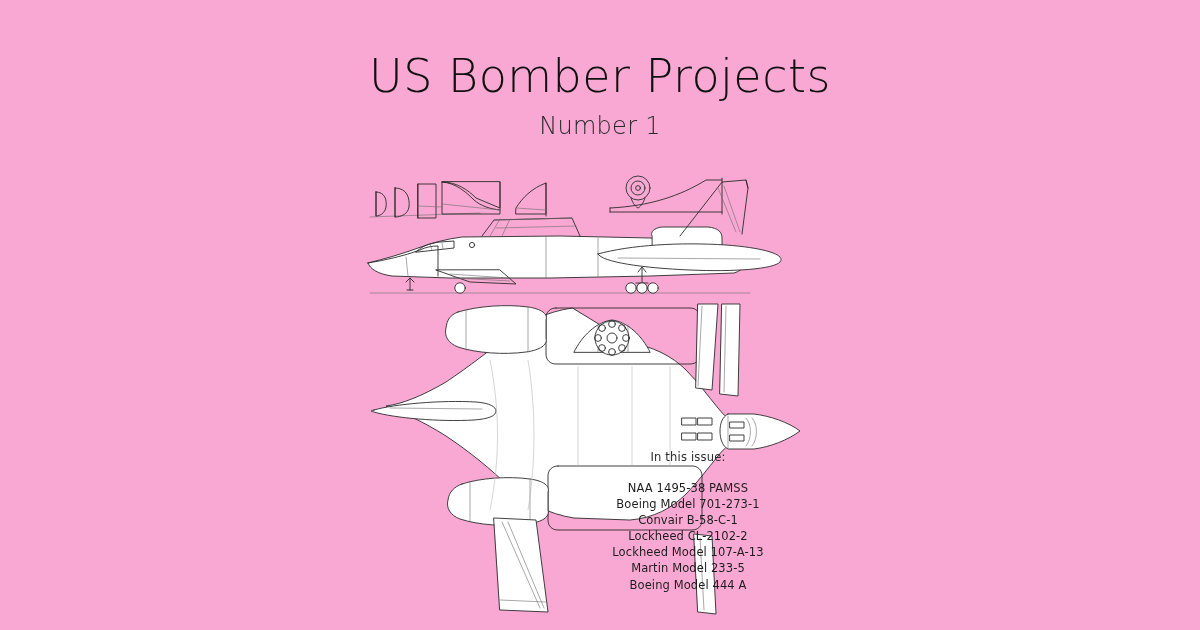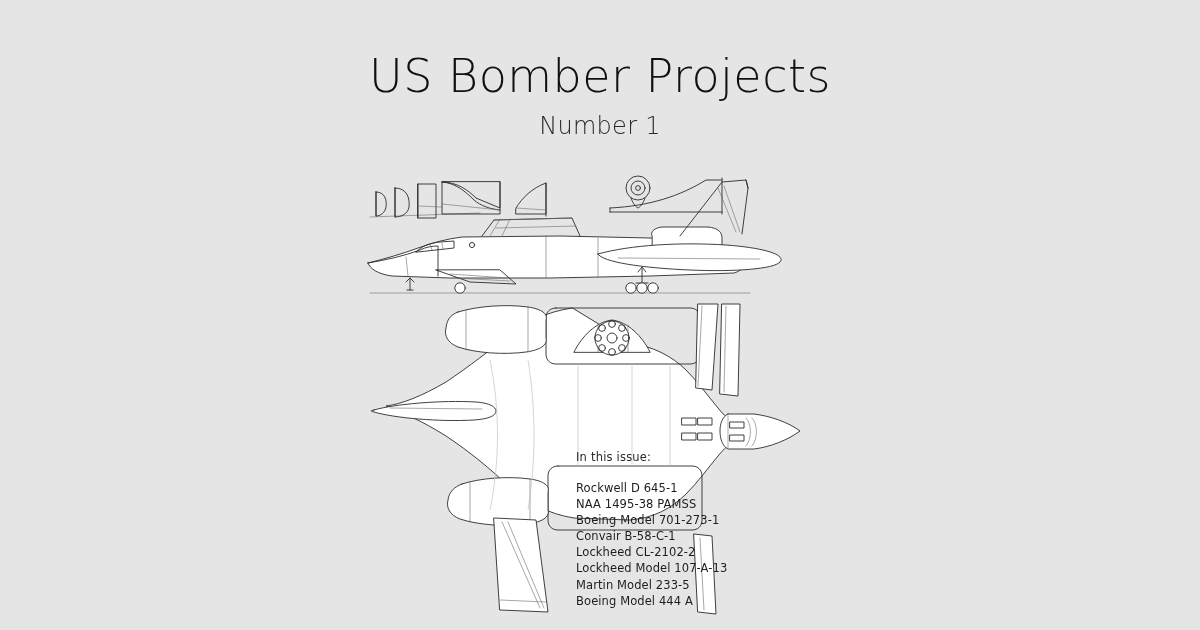--- a/index.html
+++ b/index.html
@@ -12,21 +12,21 @@
     height: 630px;
     overflow: hidden;
     font-family: "Liberation Sans", sans-serif;
     color: #1a1a1a;
     position: relative;
   }
 
   #cover {
     position: absolute;
     inset: 0;
-    background: #e5e5e5;
+    background: #f9a8d4;
   }
 
   
   #title-block {
     position: absolute;
     top: 52px;
     left: 0;
     width: 1200px;
     text-align: center;
   }
@@ -81,23 +81,24 @@
     stroke: #b9b9b9;
     stroke-width: 0.6;
   }
   .fillw {
     fill: #ffffff;
   }
 
   
   #contents {
     position: absolute;
-    left: 576px;
+    left: 558px;
     top: 450px;
     width: 260px;
+    text-align: center;
   }
   #contents-heading {
     font-family: "DejaVu Sans", sans-serif;
     font-size: 11.5px;
     font-weight: 400;
     color: #2a2a2a;
     letter-spacing: 0.2px;
     margin: 0 0 16px 0;
   }
   #contents-list {
@@ -327,21 +328,20 @@
         <path class="ln-faint" d="M 282 206 L 282 306"></path>
         <path class="ln-faint" d="M 320 206 L 320 306"></path>
       </g>
 
     </svg>
   </div>
 
   <div id="contents">
     <div id="contents-heading">In this issue:</div>
     <ul id="contents-list">
-      <li>Rockwell D 645-1</li>
       <li>NAA 1495-38 PAMSS</li>
       <li>Boeing Model 701-273-1</li>
       <li>Convair B-58-C-1</li>
       <li>Lockheed CL-2102-2</li>
       <li>Lockheed Model 107-A-13</li>
       <li>Martin Model 233-5</li>
       <li>Boeing Model 444 A</li>
     </ul>
   </div>
 

